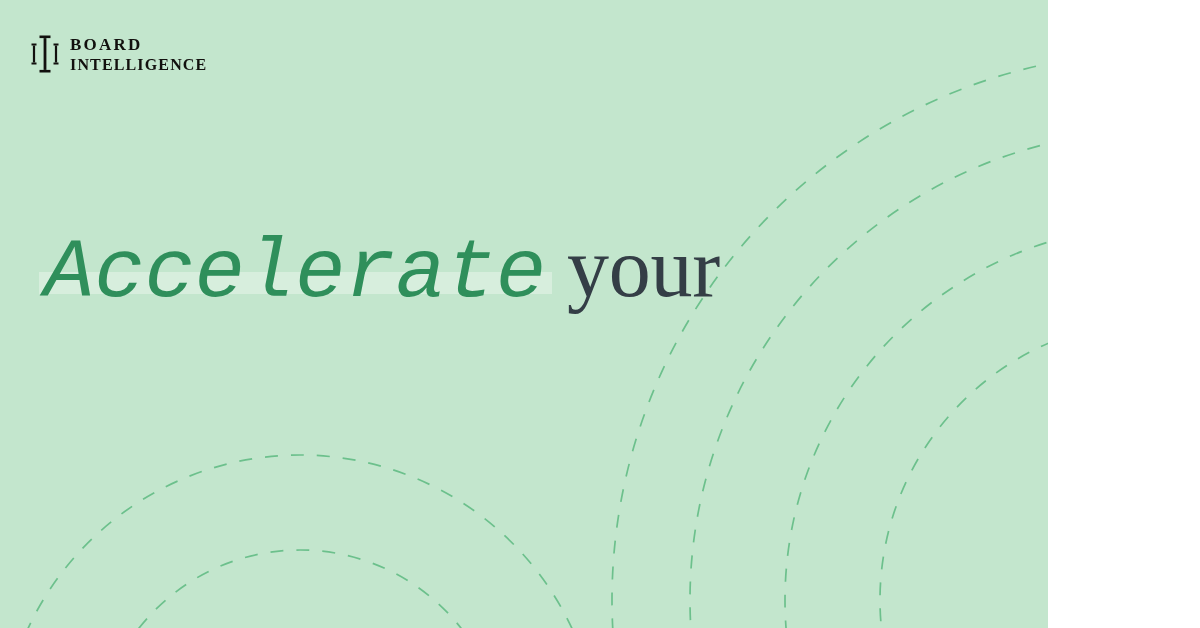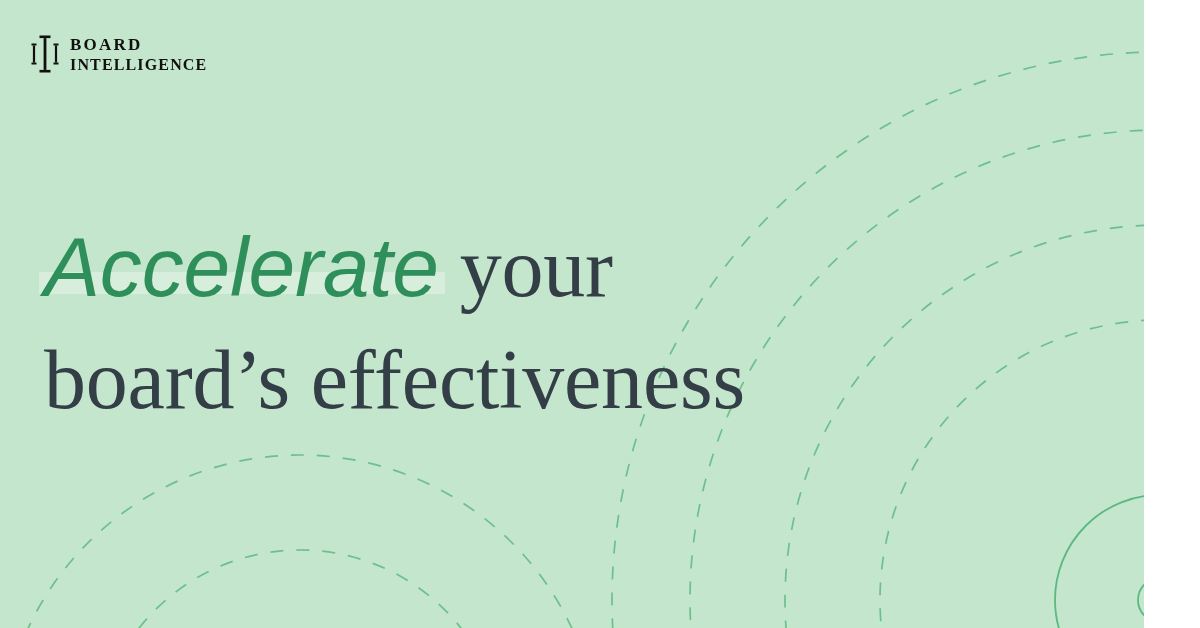--- a/index.html
+++ b/index.html
@@ -9,21 +9,21 @@
   }
   body {
     width: 1200px;
     height: 628px;
     overflow: hidden;
     font-family: "Liberation Serif", serif;
   }
 
   #banner {
     position: relative;
-    width: 1144px;
+    width: 1048px;
     height: 628px;
     background: #c3e6cd;
     overflow: hidden;
   }
 
   
   #decor-layer {
     position: absolute;
     inset: 0;
     width: 1200px;
@@ -97,21 +97,21 @@
     top: 60px;
     height: 22px;
     background: #d7eedd;
     z-index: 0;
   }
   #headline-accent {
     position: relative;
     z-index: 1;
     color: #2f8f5b;
     font-style: italic;
-    font-family: Liberation Sans, sans-serif;
+    font-family: Liberation Mono, monospace;
   }
   #headline-rest-1,
   #headline-line-2-text {
     position: relative;
     z-index: 1;
   }
 </style>
 </head>
 <body>
 
@@ -165,18 +165,15 @@
     </div>
   </div>
 
   <div id="headline">
     <span id="headline-line-1">
       <span id="headline-accent-wrap">
         <span id="headline-highlight"></span>
         <em id="headline-accent">Accelerate</em>
       </span><span id="headline-rest-1"> your</span>
     </span>
-    <span id="headline-line-2">
-      <span id="headline-line-2-text">board’s effectiveness</span>
-    </span>
   </div>
 
 </div>
 
 </body></html>

